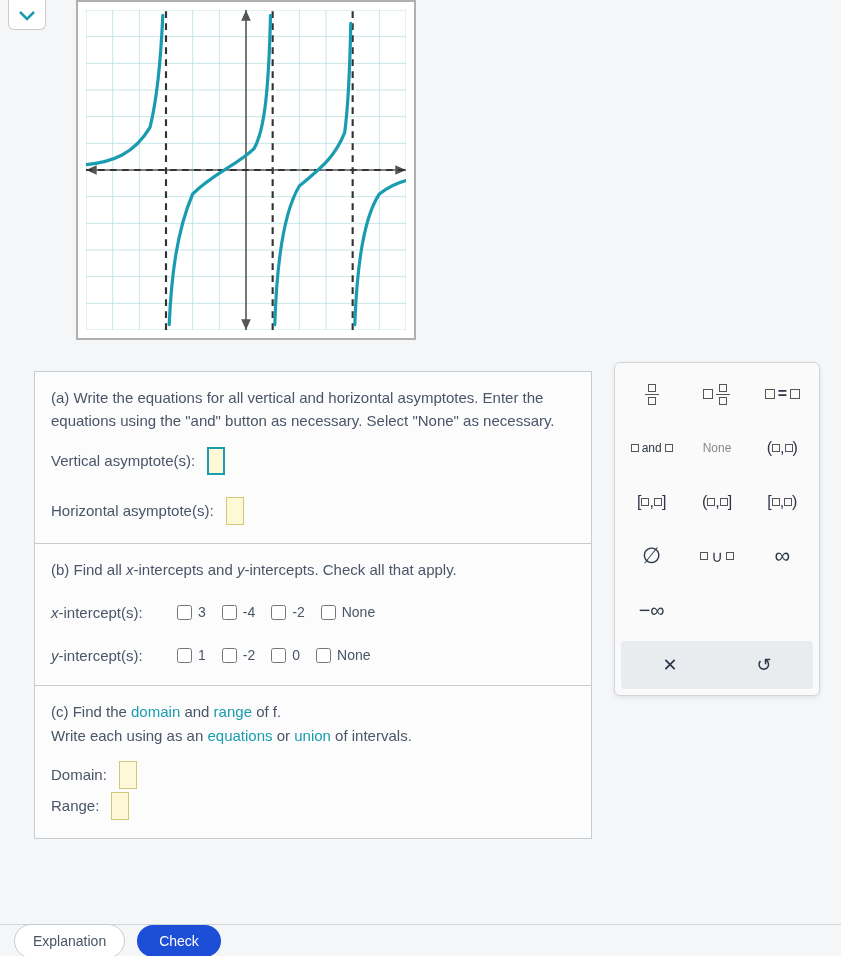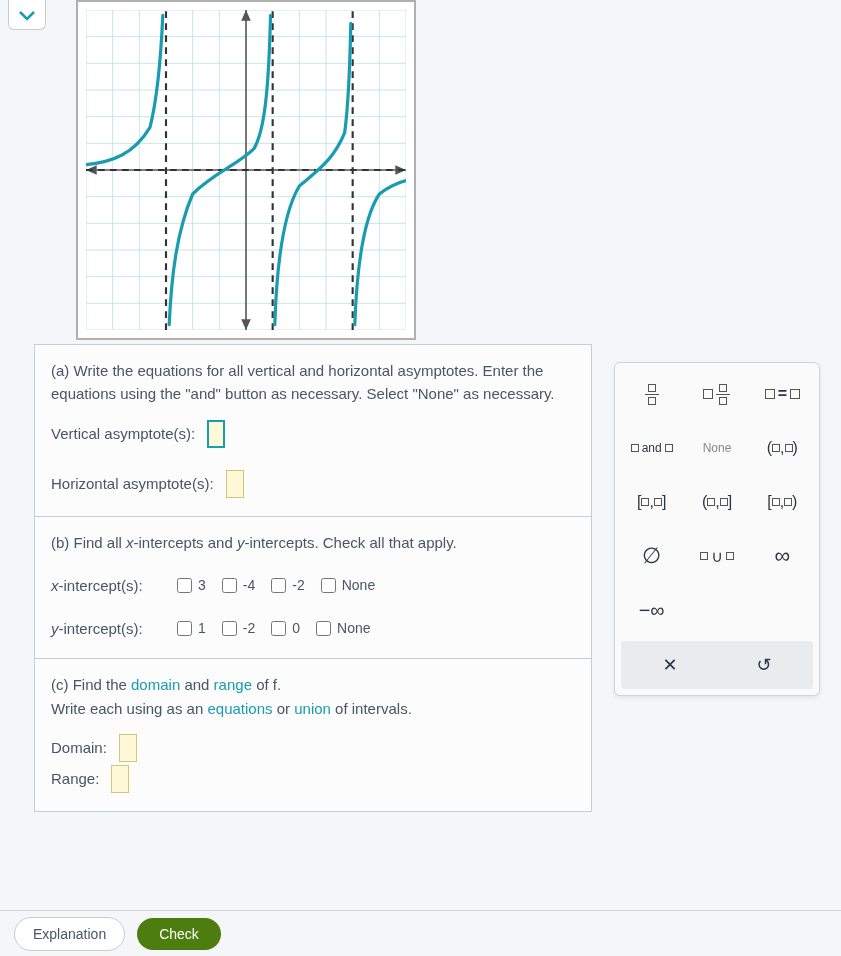--- a/index.html
+++ b/index.html
@@ -34,21 +34,21 @@
     top: 0;
     width: 340px;
     height: 340px;
     background: #fff;
     border: 2px solid #b0b0b0;
     padding: 8px;
   }
   .question-box {
     position: absolute;
     left: 34px;
-    top: 344px;
+    top: 371px;
     width: 558px;
     border: 1px solid #c6cdd2;
     background: #fcfcfc;
   }
   .q-cell {
     border-bottom: 1px solid #c6cdd2;
     padding: 14px 16px 18px 16px;
     line-height: 1.55;
   }
   .q-cell:last-child { border-bottom: none; }
@@ -103,39 +103,39 @@
     background: #e8ecef;
     border-radius: 4px;
     padding: 4px;
   }
   .pal-footer .pal-btn { height: 40px; font-size: 18px; }
   .bottom-bar {
     position: absolute;
     left: 0;
     bottom: 0;
     width: 100%;
-    height: 46px;
+    height: 32px;
     border-top: 1px solid #d0d5da;
     display: flex;
     align-items: center;
     padding-left: 14px;
     gap: 12px;
     background: #f5f6f7;
   }
   .btn-explain {
     background: #fff;
     border: 1px solid #c6cdd2;
     border-radius: 18px;
     padding: 8px 18px;
     font-size: 14px;
     color: #4a5568;
     cursor: pointer;
   }
   .btn-check {
-    background: #4d7c0f;
+    background: #1d4ed8;
     color: #fff;
     border: none;
     border-radius: 18px;
     padding: 8px 22px;
     font-size: 14px;
     cursor: pointer;
   }
   .frac {
     display: inline-flex;
     flex-direction: column;

